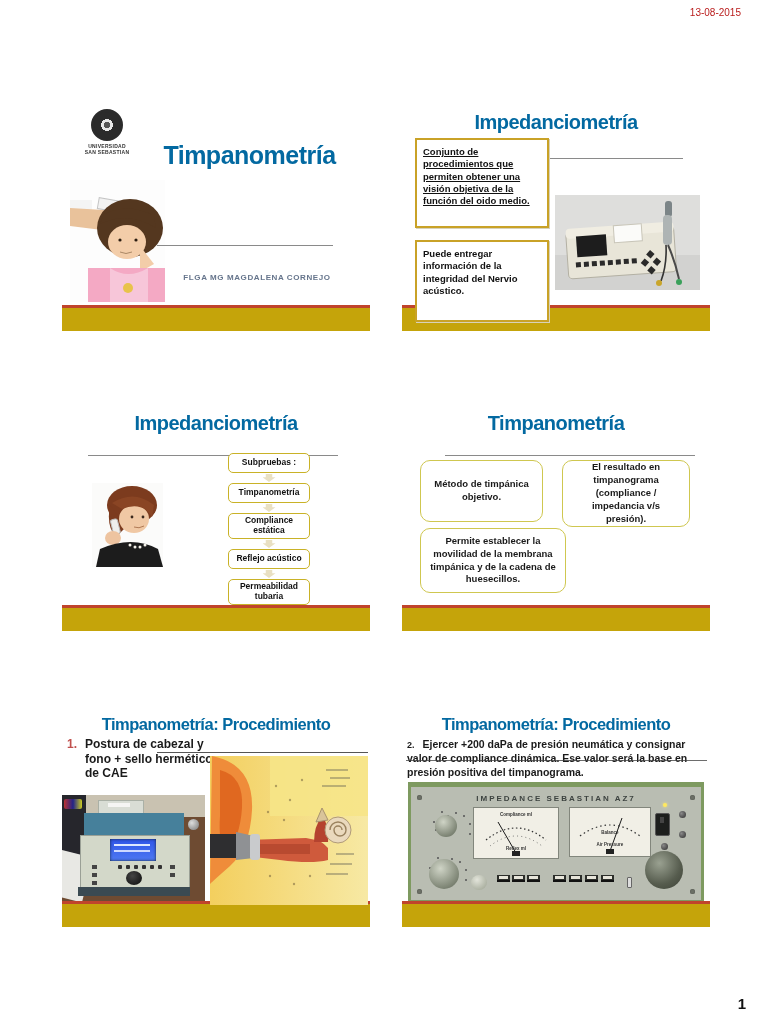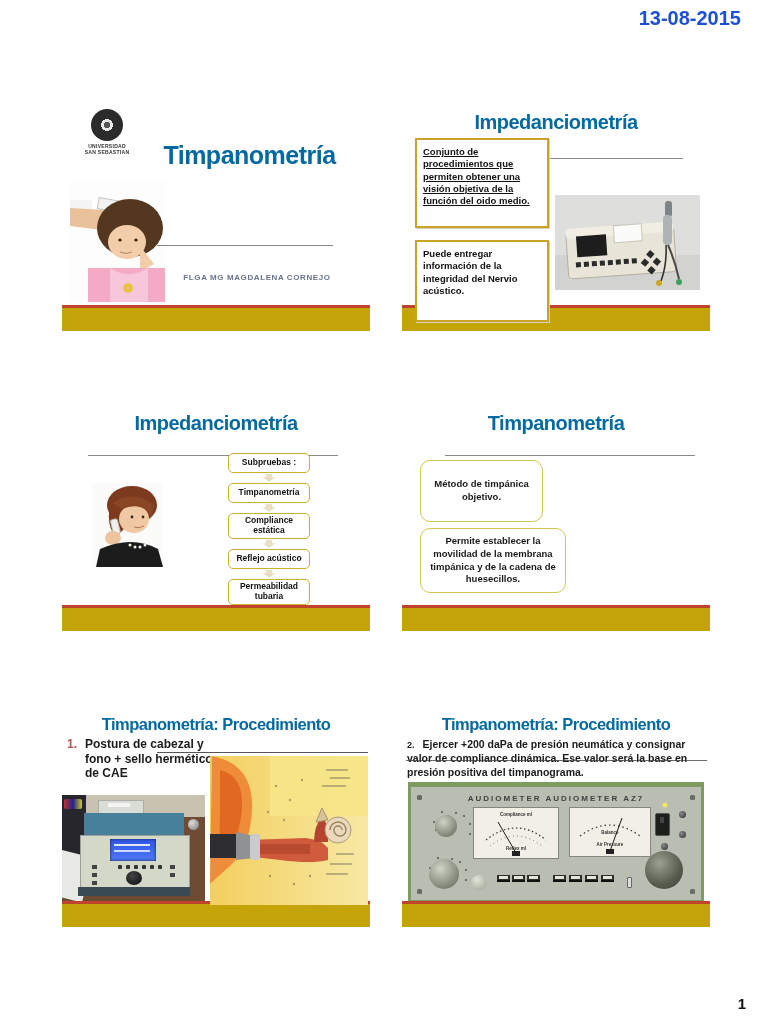--- a/index.html
+++ b/index.html
@@ -1,18 +1,18 @@
 <!DOCTYPE html>
 <html><head>
 <meta charset="utf-8">
 <style>
   html,body{margin:0;padding:0;background:#fff;}
   .page{position:relative;width:768px;height:1024px;background:#fff;overflow:hidden;
         font-family:"Liberation Sans",sans-serif;color:#111;}
-  .date{position:absolute;top:7px;right:27px;font-size:20px;font-weight:bold;color:#1d4ed8;}
+  .date{position:absolute;top:7px;right:27px;font-size:10px;font-weight:normal;color:#b91c1c;}
   .pagenum{position:absolute;bottom:12px;right:22px;font-size:15px;font-weight:bold;color:#111;}
 
   .slide{position:absolute;width:308px;background:#fff;}
   .sbar{position:absolute;left:0;right:0;bottom:0;height:23px;background:#C5A40A;border-top:3px solid #C0442C;z-index:1;}
 
   
   .t-big{position:absolute;font-weight:bold;color:#0369a1;text-align:center;letter-spacing:-0.5px;}
   .rule{position:absolute;height:1px;background:#8a8a8a;}
 
   
@@ -218,20 +218,21 @@
           <span>Permeabilidad tubaria</span>
         </div>
     </div>
     <div class="sbar"></div>
   </div>
 
   <div class="slide" style="left:402px;top:398px;height:233px;">
     <div class="t-big" style="left:44px;top:14px;width:220px;font-size:20px;">Timpanometría</div>
     <div class="rule" style="left:43px;top:57px;width:250px;"></div>
     <div class="obox" style="left:18px;top:62px;width:123px;height:62px;">Método de timpánica objetivo.</div>
+    <div class="obox" style="left:160px;top:62px;width:128px;height:67px;">El resultado en timpanograma (compliance / impedancia v/s presión).</div>
     <div class="obox" style="left:18px;top:130px;width:146px;height:65px;">Permite establecer la movilidad de la membrana timpánica y de la cadena de huesecillos.</div>
     <div class="sbar"></div>
   </div>
 
   <div class="slide" style="left:62px;top:697px;height:230px;">
     <div class="t-big" style="left:24px;top:18px;width:260px;font-size:16.5px;">Timpanometría: Procedimiento</div>
     <div class="num" style="left:5px;top:40px;">1.</div>
     <div class="itm" style="left:23px;top:40px;width:145px;">Postura de cabezal y fono + sello hermético de CAE</div>
     <div class="rule" style="left:95px;top:55px;width:211px;background:#555;"></div>
     <div class="imgbox p5l" style="left:0px;top:98px;width:143px;height:108px;">
@@ -296,21 +297,21 @@
     <div class="sbar"></div>
   </div>
 
   <div class="slide" style="left:402px;top:697px;height:230px;">
     <div class="t-big" style="left:24px;top:18px;width:260px;font-size:16.5px;">Timpanometría: Procedimiento</div>
     <div class="para">
       <span class="pnum">2.</span><span>Ejercer +200 daPa de presión neumática y consignar valor de compliance dinámica. Ese valor será la base en presión positiva del timpanograma.</span>
     </div>
     <div class="strike"></div>
     <div class="imgbox az7" style="left:6px;top:85px;width:296px;height:121px;">
-      <div class="hdr">AUDIOMETER  AUDIOMETER   AZ7</div>
+      <div class="hdr">IMPEDANCE  SEBASTIAN   AZ7</div>
       <div class="screw" style="left:6px;top:8px;"></div>
       <div class="screw" style="right:6px;top:8px;"></div>
       <div class="screw" style="left:6px;bottom:6px;"></div>
       <div class="screw" style="right:6px;bottom:6px;"></div>
 
       <div class="meter" style="left:62px;top:20px;width:84px;height:50px;">
         <svg width="84" height="50" viewBox="0 0 84 50">
           <text x="42" y="8" text-anchor="middle" font-size="4.5" font-weight="bold" fill="#333">Compliance ml</text>
           <path d="M12 32 Q42 8 72 32" stroke="#333" fill="none" stroke-width="1.2" stroke-dasharray="1.5,2.6"></path>
           <path d="M16 38 Q42 18 68 38" stroke="#555" fill="none" stroke-width="0.8" stroke-dasharray="1,3.2"></path>

